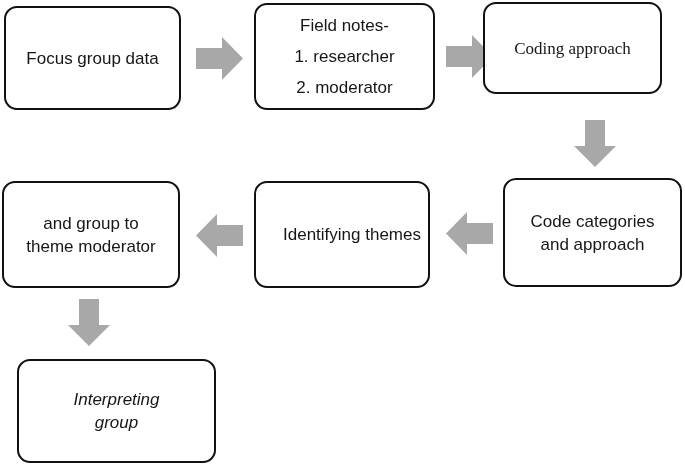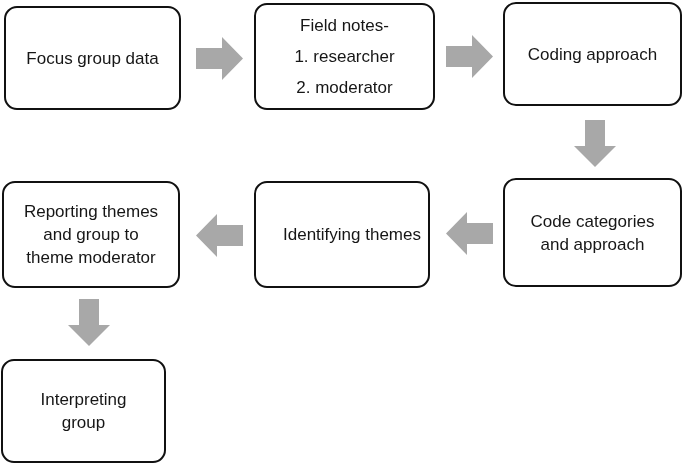--- a/index.html
+++ b/index.html
@@ -32,25 +32,25 @@
     font-size:17px;
     padding:4px 6px;
   }
   .node .line{line-height:23px;white-space:nowrap;}
   .node--spaced .line{line-height:31px;}
   .arrow{position:absolute;display:block;}
   .arrow polygon{fill:var(--arrow-color);}
   
   .n1{left:4px;top:6px;width:177px;height:104px;}
   .n2{left:254px;top:3px;width:181px;height:107px;}
-  .n3{left:503px;top:2px;width:179px;height:104px;}
+  .n3{left:483px;top:2px;width:179px;height:92px;font-family:Liberation Serif, serif;}
   .n4{left:503px;top:178px;width:179px;height:109px;}
   .n5{left:254px;top:181px;width:176px;height:107px;padding-left:26px;}
   .n6{left:2px;top:181px;width:178px;height:107px;}
-  .n7{left:1px;top:359px;width:165px;height:104px;}
+  .n7{left:17px;top:359px;width:199px;height:104px;font-style:italic;}
   .a1{left:196px;top:37px;width:47px;height:43px;}
   .a2{left:446px;top:35px;width:47px;height:43px;}
   .a3{left:574px;top:120px;width:42px;height:47px;}
   .a4{left:446px;top:212px;width:47px;height:43px;}
   .a5{left:196px;top:214px;width:47px;height:43px;}
   .a6{left:68px;top:299px;width:42px;height:47px;}
 </style>
 </head>
 <body>
 
@@ -93,21 +93,20 @@
 
   <div class="node n5">
     <div class="line">Identifying themes</div>
   </div>
 
   <svg class="arrow a5" viewBox="0 0 47 43" aria-hidden="true">
     <polygon points="47,11 21,11 21,0 0,21.5 21,43 21,32 47,32"></polygon>
   </svg>
 
   <div class="node n6">
-    <div class="line">Reporting themes</div>
     <div class="line">and group to</div>
     <div class="line">theme moderator</div>
   </div>
 
   <svg class="arrow a6" viewBox="0 0 42 47" aria-hidden="true">
     <polygon points="11,0 31,0 31,26 42,26 21,47 0,26 11,26"></polygon>
   </svg>
 
   <div class="node n7">
     <div class="line">Interpreting</div>

